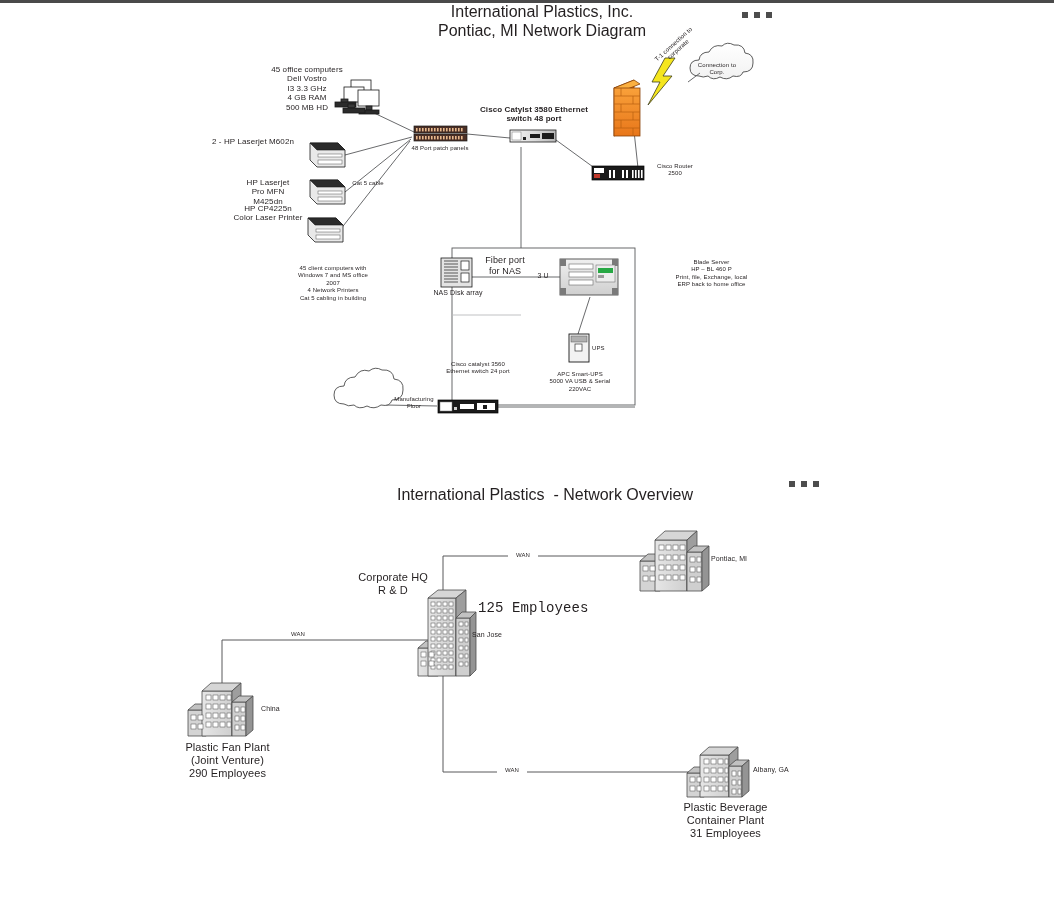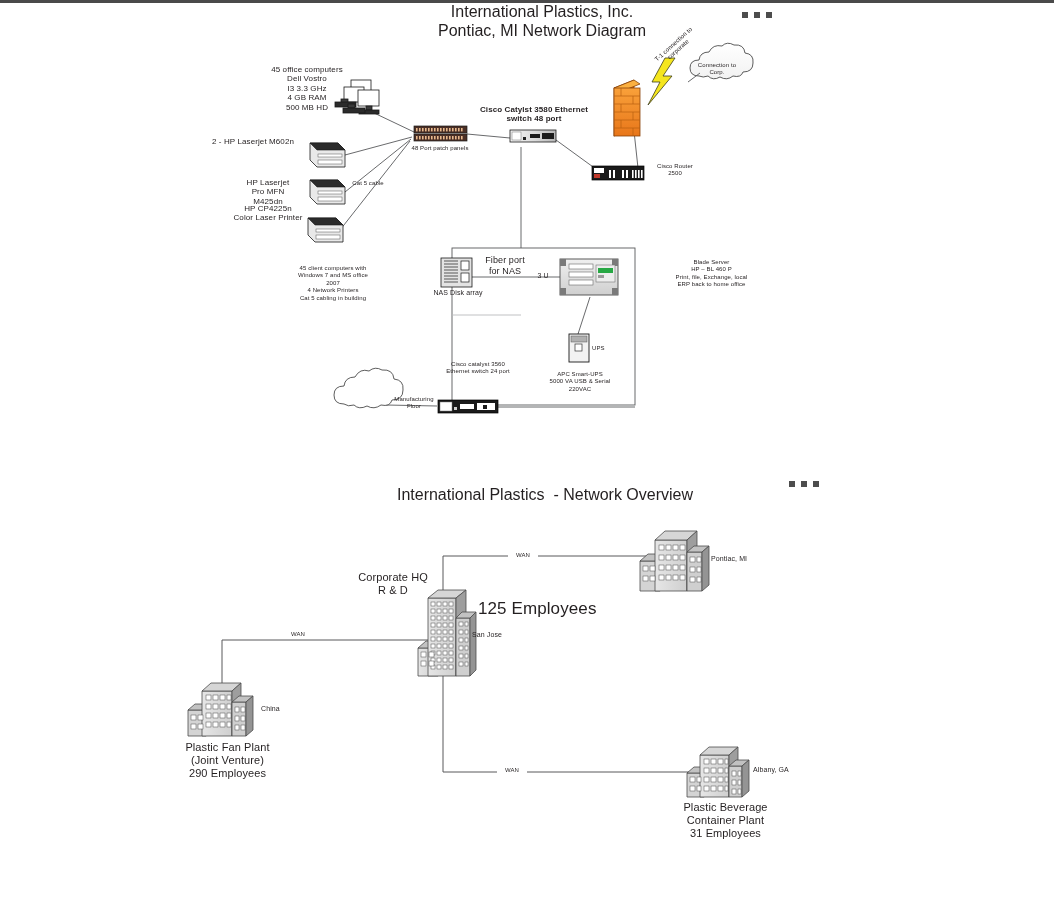--- a/index.html
+++ b/index.html
@@ -64,21 +64,21 @@
     line-height: 9.4px;
     text-align: center;
     color: #231f20;
     white-space: pre;
     letter-spacing: 0.1px;
   }
   .lbl.tiny { font-size: 6px; line-height: 7.4px; }
   .lbl.sm   { font-size: 7px; line-height: 8.4px; }
   .lbl.md   { font-size: 9px; line-height: 10.6px; }
   .lbl.lg   { font-size: 11px; line-height: 13px; }
-  .lbl.xl   { font-size: 17px; line-height: 15px; }
+  .lbl.xl   { font-size: 14px; line-height: 15px; font-family: Liberation Mono, monospace; }
   .lbl.left { text-align: left; }
 
   svg.layer {
     position: absolute;
     left: 0; top: 0;
     width: 1054px;
     height: 912px;
     pointer-events: none;
   }
   svg.layer * { pointer-events: auto; }

